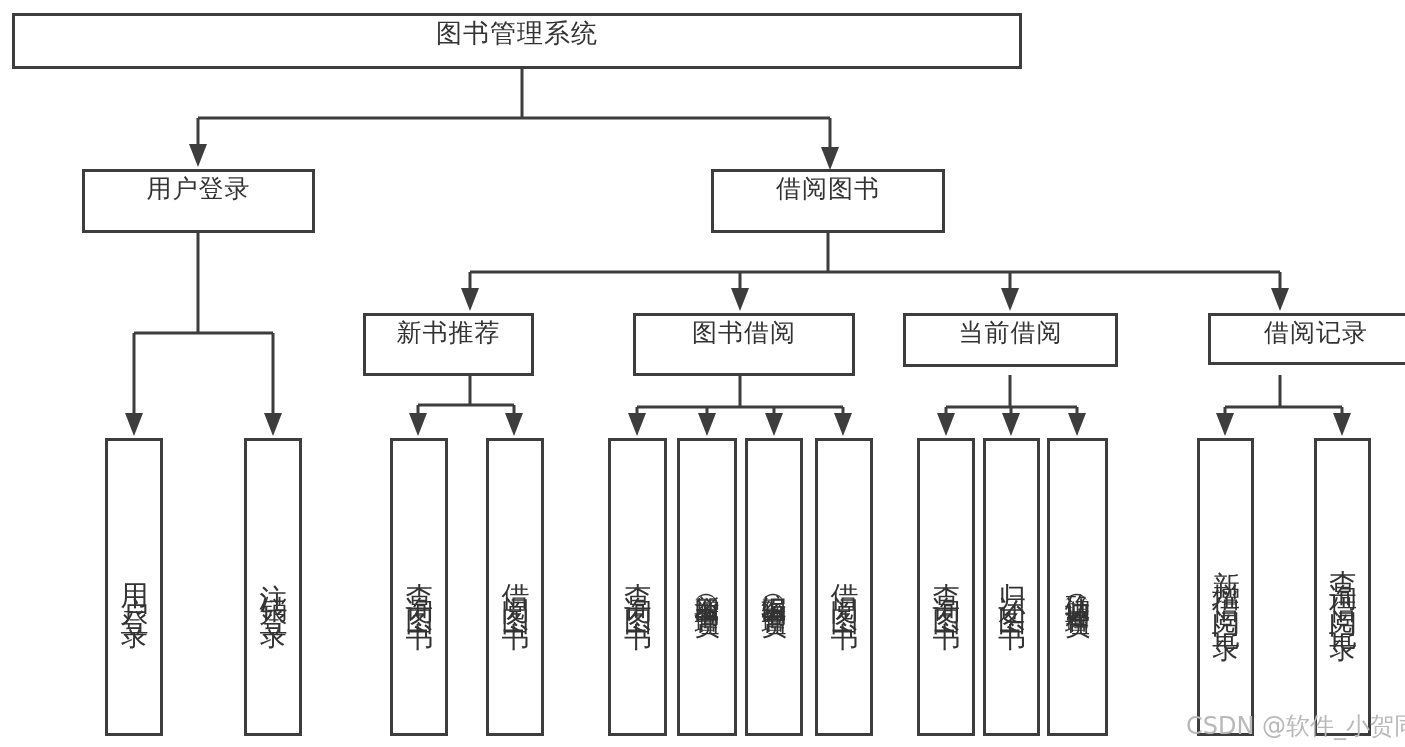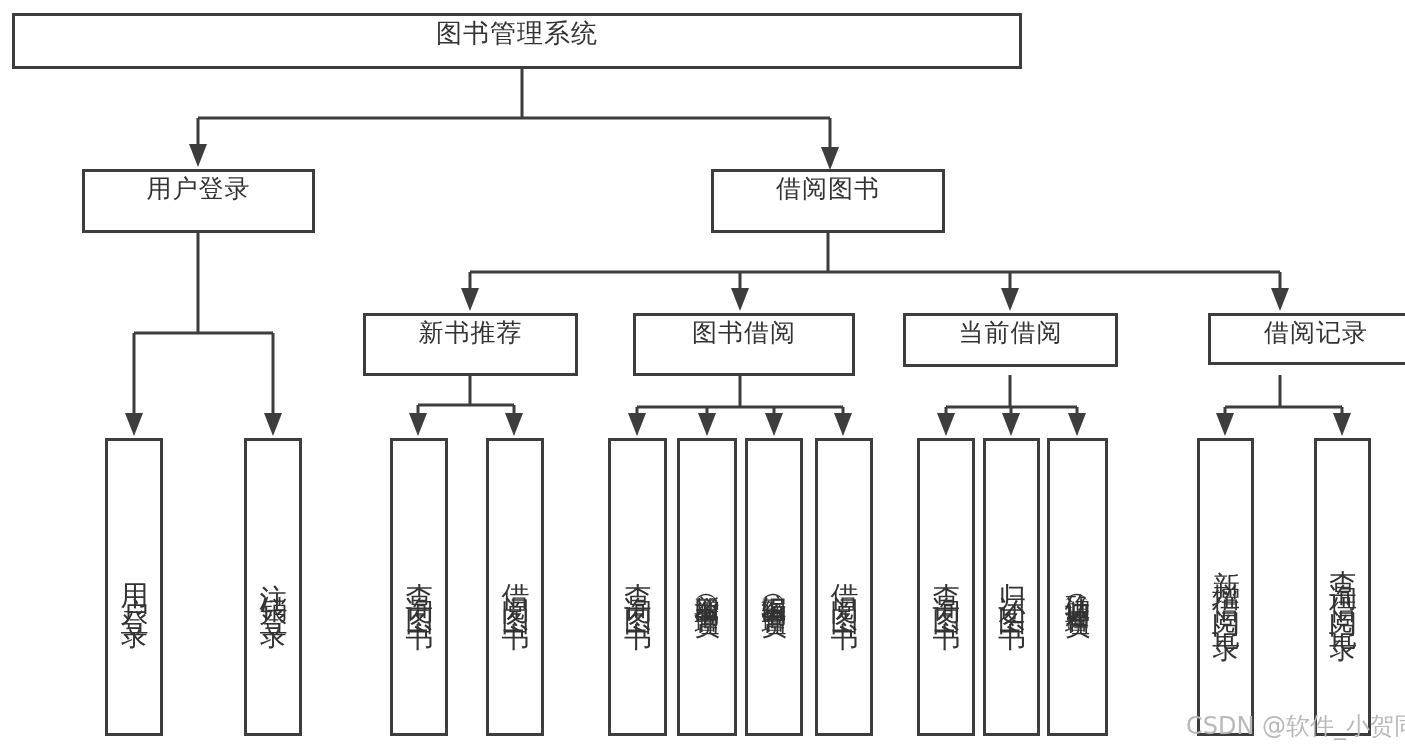--- a/index.html
+++ b/index.html
@@ -110,21 +110,21 @@
     <span>图书管理系统</span>
   </div>
 
   <div class="node" style="left:82px;top:169px;width:233px;height:64px">
     <span>用户登录</span>
   </div>
   <div class="node" style="left:711px;top:169px;width:234px;height:64px">
     <span>借阅图书</span>
   </div>
 
-  <div class="node" style="left:363px;top:313px;width:215px;height:63px">
+  <div class="node" style="left:363px;top:313px;width:171px;height:63px">
     <span>新书推荐</span>
   </div>
   <div class="node" style="left:633px;top:313px;width:222px;height:63px">
     <span>图书借阅</span>
   </div>
   <div class="node" style="left:903px;top:313px;width:215px;height:54px">
     <span>当前借阅</span>
   </div>
   <div class="node" style="left:1208px;top:313px;width:216px;height:52px">
     <span>借阅记录</span>

